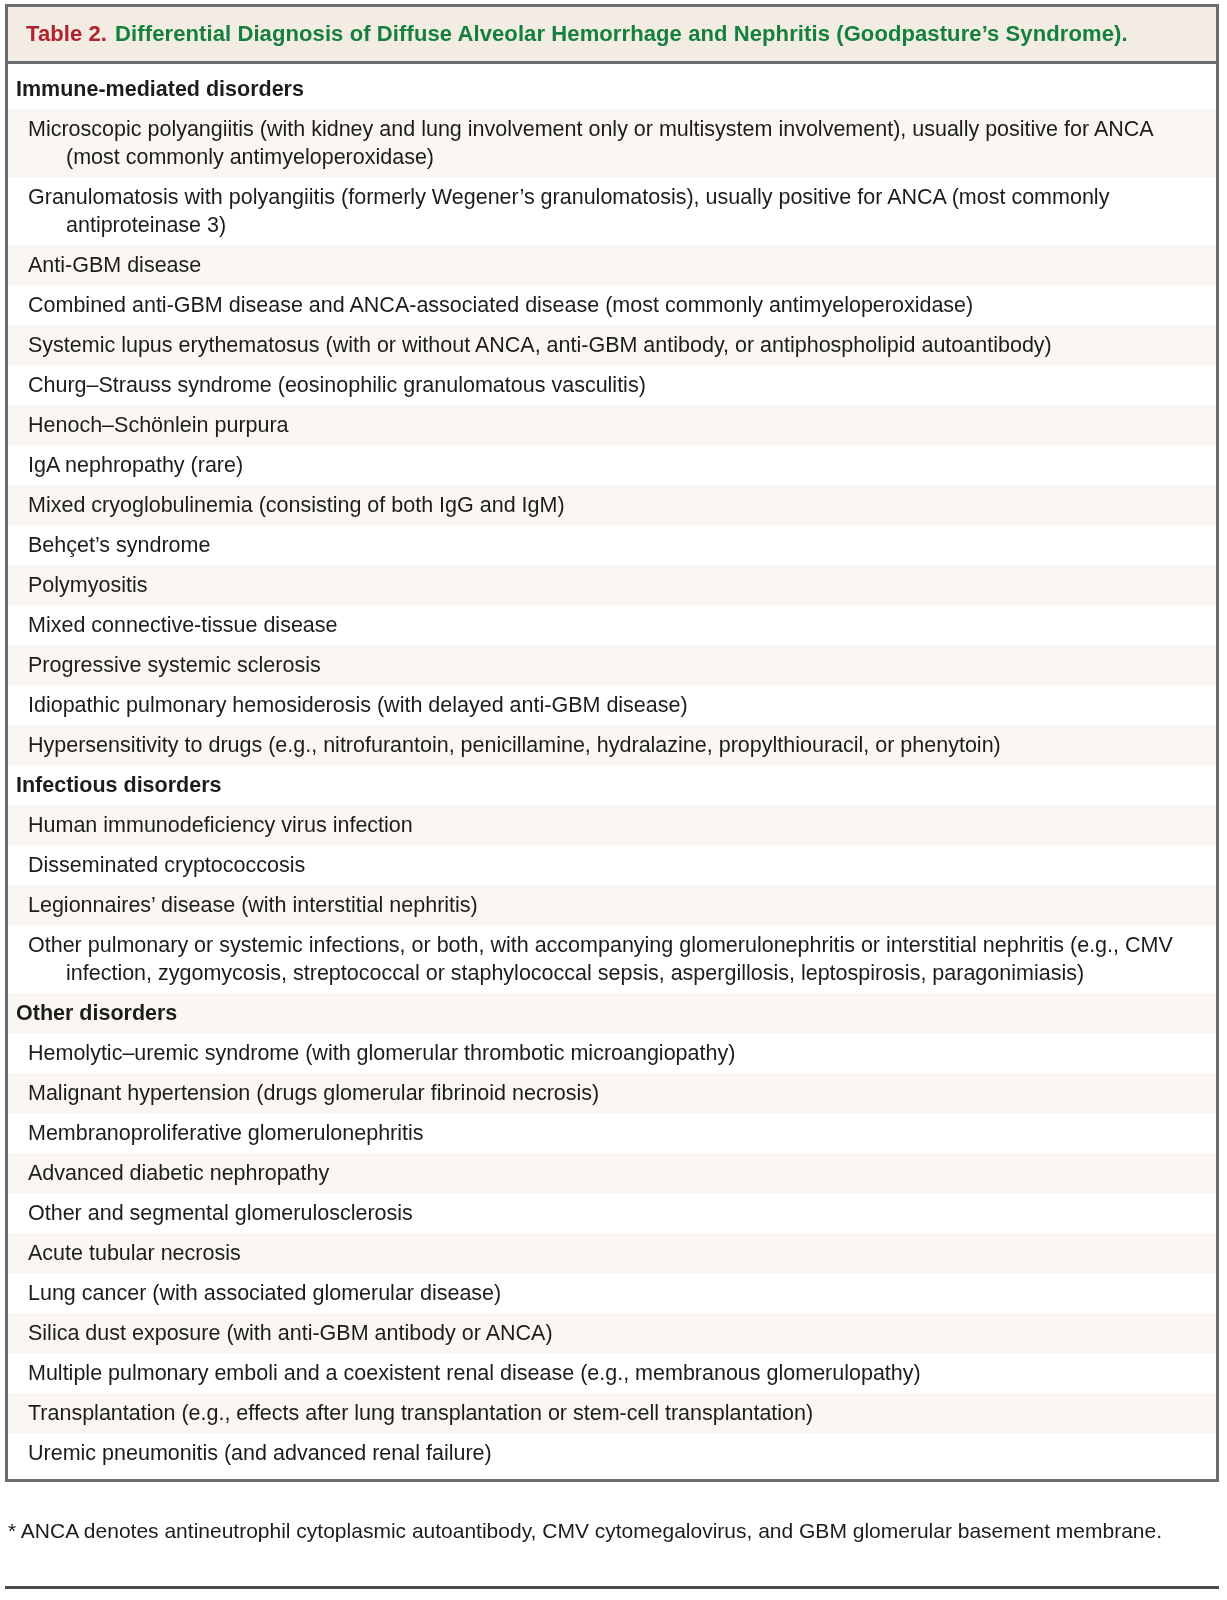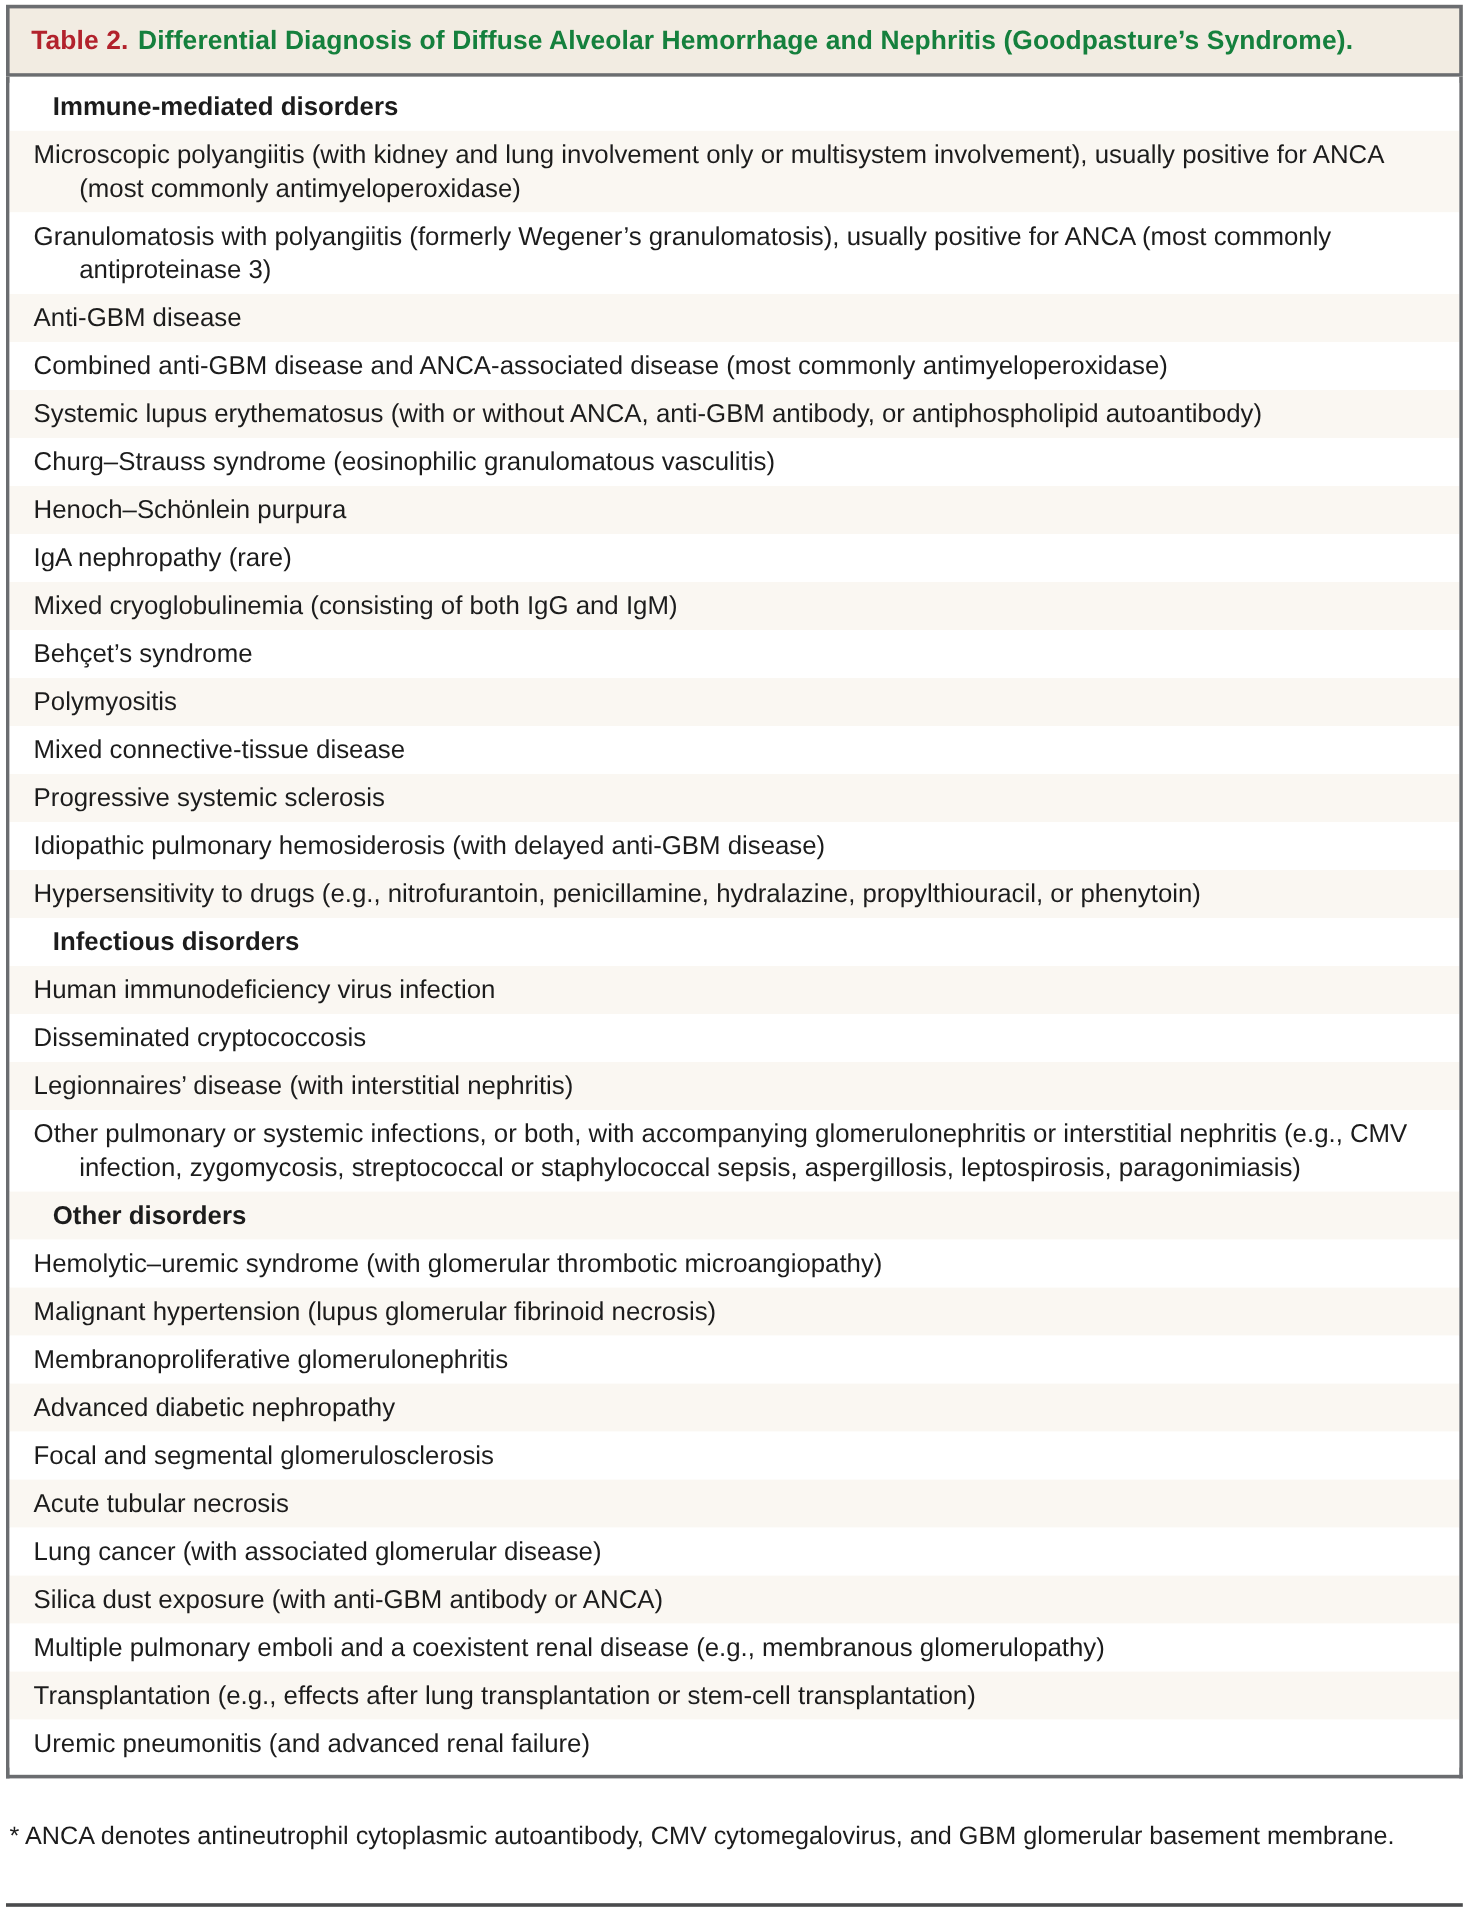--- a/index.html
+++ b/index.html
@@ -43,21 +43,21 @@
   .row {
     font-size: 21.5px;
     line-height: 28px;
     padding: 6px 20px 6px 58px;
     text-indent: -38px;
     background: #ffffff;
   }
   .row.shaded { background: #faf7f2; }
   .row.section-heading {
     font-weight: bold;
-    padding-left: 36px;
+    padding-left: 8px;
     text-indent: 0;
   }
   .footnote {
     position: absolute;
     left: 8px; right: 10px; top: 1518px;
     font-size: 21px;
     line-height: 26px;
     padding-left: 22px;
     text-indent: -22px;
     color: #1c1c1c;
@@ -108,24 +108,24 @@
       <div class="row shaded">Progressive systemic sclerosis</div>
       <div class="row">Idiopathic pulmonary hemosiderosis (with delayed anti-GBM disease)</div>
       <div class="row shaded">Hypersensitivity to drugs (e.g., nitrofurantoin, penicillamine, hydralazine, propylthiouracil, or phenytoin)</div>
       <div class="row section-heading">Infectious disorders</div>
       <div class="row shaded">Human immunodeficiency virus infection</div>
       <div class="row">Disseminated cryptococcosis</div>
       <div class="row shaded">Legionnaires’ disease (with interstitial nephritis)</div>
       <div class="row">Other pulmonary or systemic infections, or both, with accompanying glomerulonephritis or interstitial nephritis (e.g., CMV infection, zygomycosis, streptococcal or staphylococcal sepsis, aspergillosis, leptospirosis, paragonimiasis)</div>
       <div class="row section-heading shaded">Other disorders</div>
       <div class="row">Hemolytic–uremic syndrome (with glomerular thrombotic microangiopathy)</div>
-      <div class="row shaded">Malignant hypertension (lupus glomerular fibrinoid necrosis)</div>
+      <div class="row shaded">Malignant hypertension (drugs glomerular fibrinoid necrosis)</div>
       <div class="row">Membranoproliferative glomerulonephritis</div>
       <div class="row shaded">Advanced diabetic nephropathy</div>
-      <div class="row">Focal and segmental glomerulosclerosis</div>
+      <div class="row">Other and segmental glomerulosclerosis</div>
       <div class="row shaded">Acute tubular necrosis</div>
       <div class="row">Lung cancer (with associated glomerular disease)</div>
       <div class="row shaded">Silica dust exposure (with anti-GBM antibody or ANCA)</div>
       <div class="row">Multiple pulmonary emboli and a coexistent renal disease (e.g., membranous glomerulopathy)</div>
       <div class="row shaded">Transplantation (e.g., effects after lung transplantation or stem-cell transplantation)</div>
       <div class="row">Uremic pneumonitis (and advanced renal failure)</div>
     </div>
 
   <div class="footnote">* ANCA denotes antineutrophil cytoplasmic autoantibody, CMV cytomegalovirus, and GBM glomerular basement membrane.</div>
 

